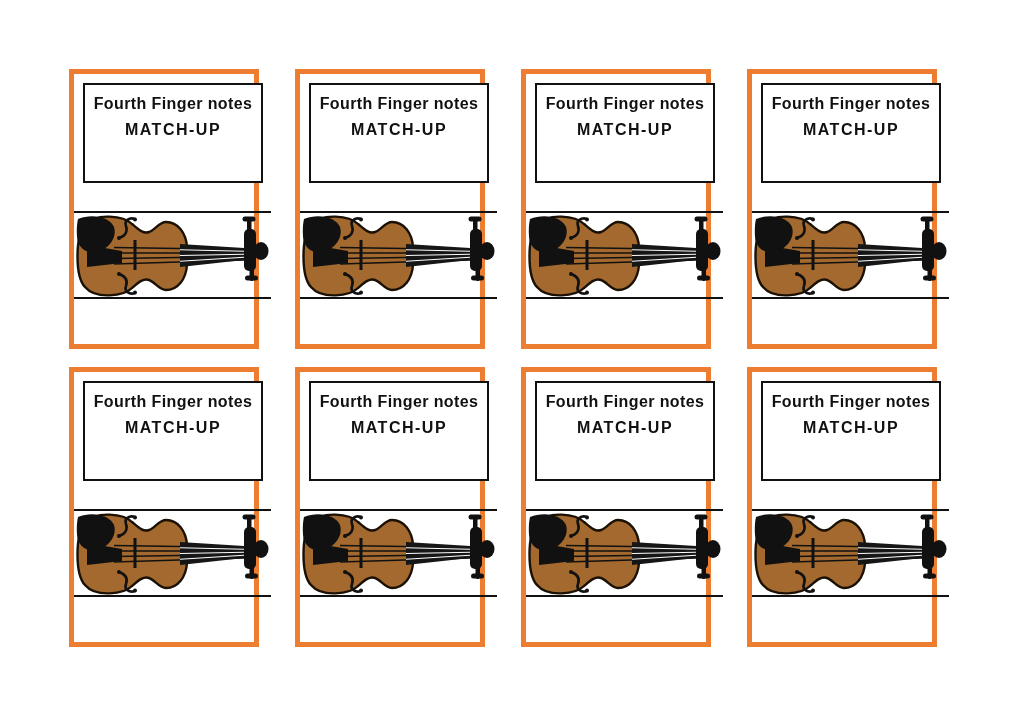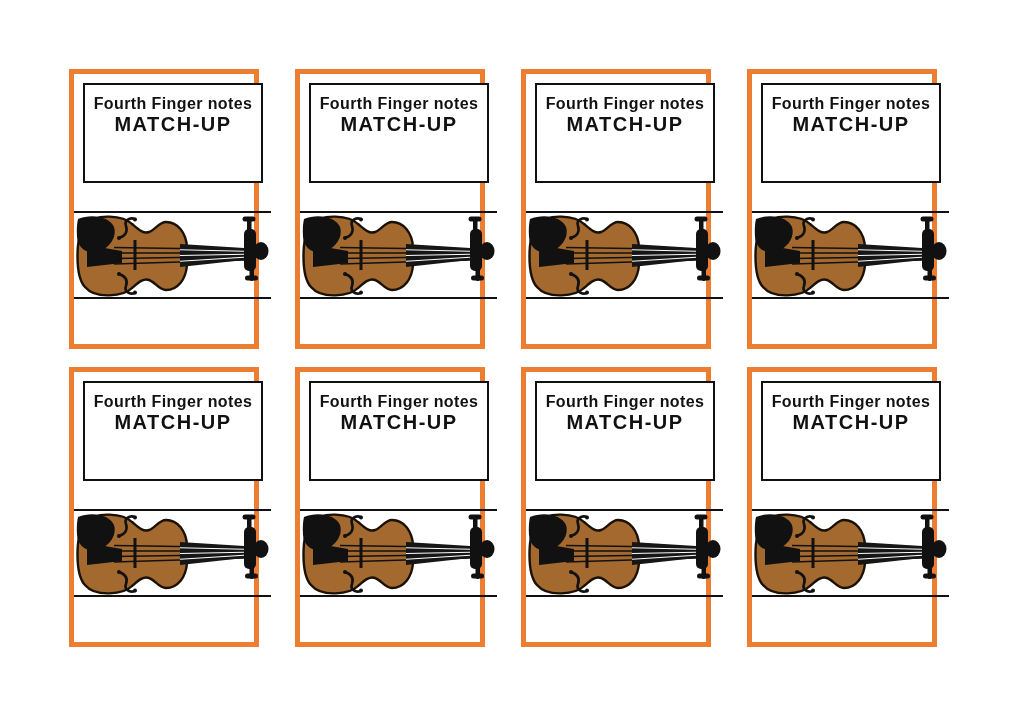--- a/index.html
+++ b/index.html
@@ -23,21 +23,21 @@
   .titlebox {
     position:absolute; left:9px; top:9px; width:180px; height:100px;
     border:2px solid #111111; box-sizing:border-box;
     text-align:center; color:#111111; background:#ffffff;
   }
   .title-line1 {
     margin-top:10px; font-size:16px; font-weight:bold; letter-spacing:0.4px;
     white-space:nowrap;
   }
   .title-line2 {
-    margin-top:0; font-size:20px; font-weight:bold; letter-spacing:1.5px;
+    margin-top:8px; font-size:16px; font-weight:bold; letter-spacing:1.5px;
     white-space:nowrap;
   }
   .staffart {
     position:absolute; left:0px; top:133px; width:197px; height:100px; display:block;
   }
   .hidden-defs { position:absolute; width:0; height:0; overflow:hidden; }
 </style>
 </head>
 <body>
 

